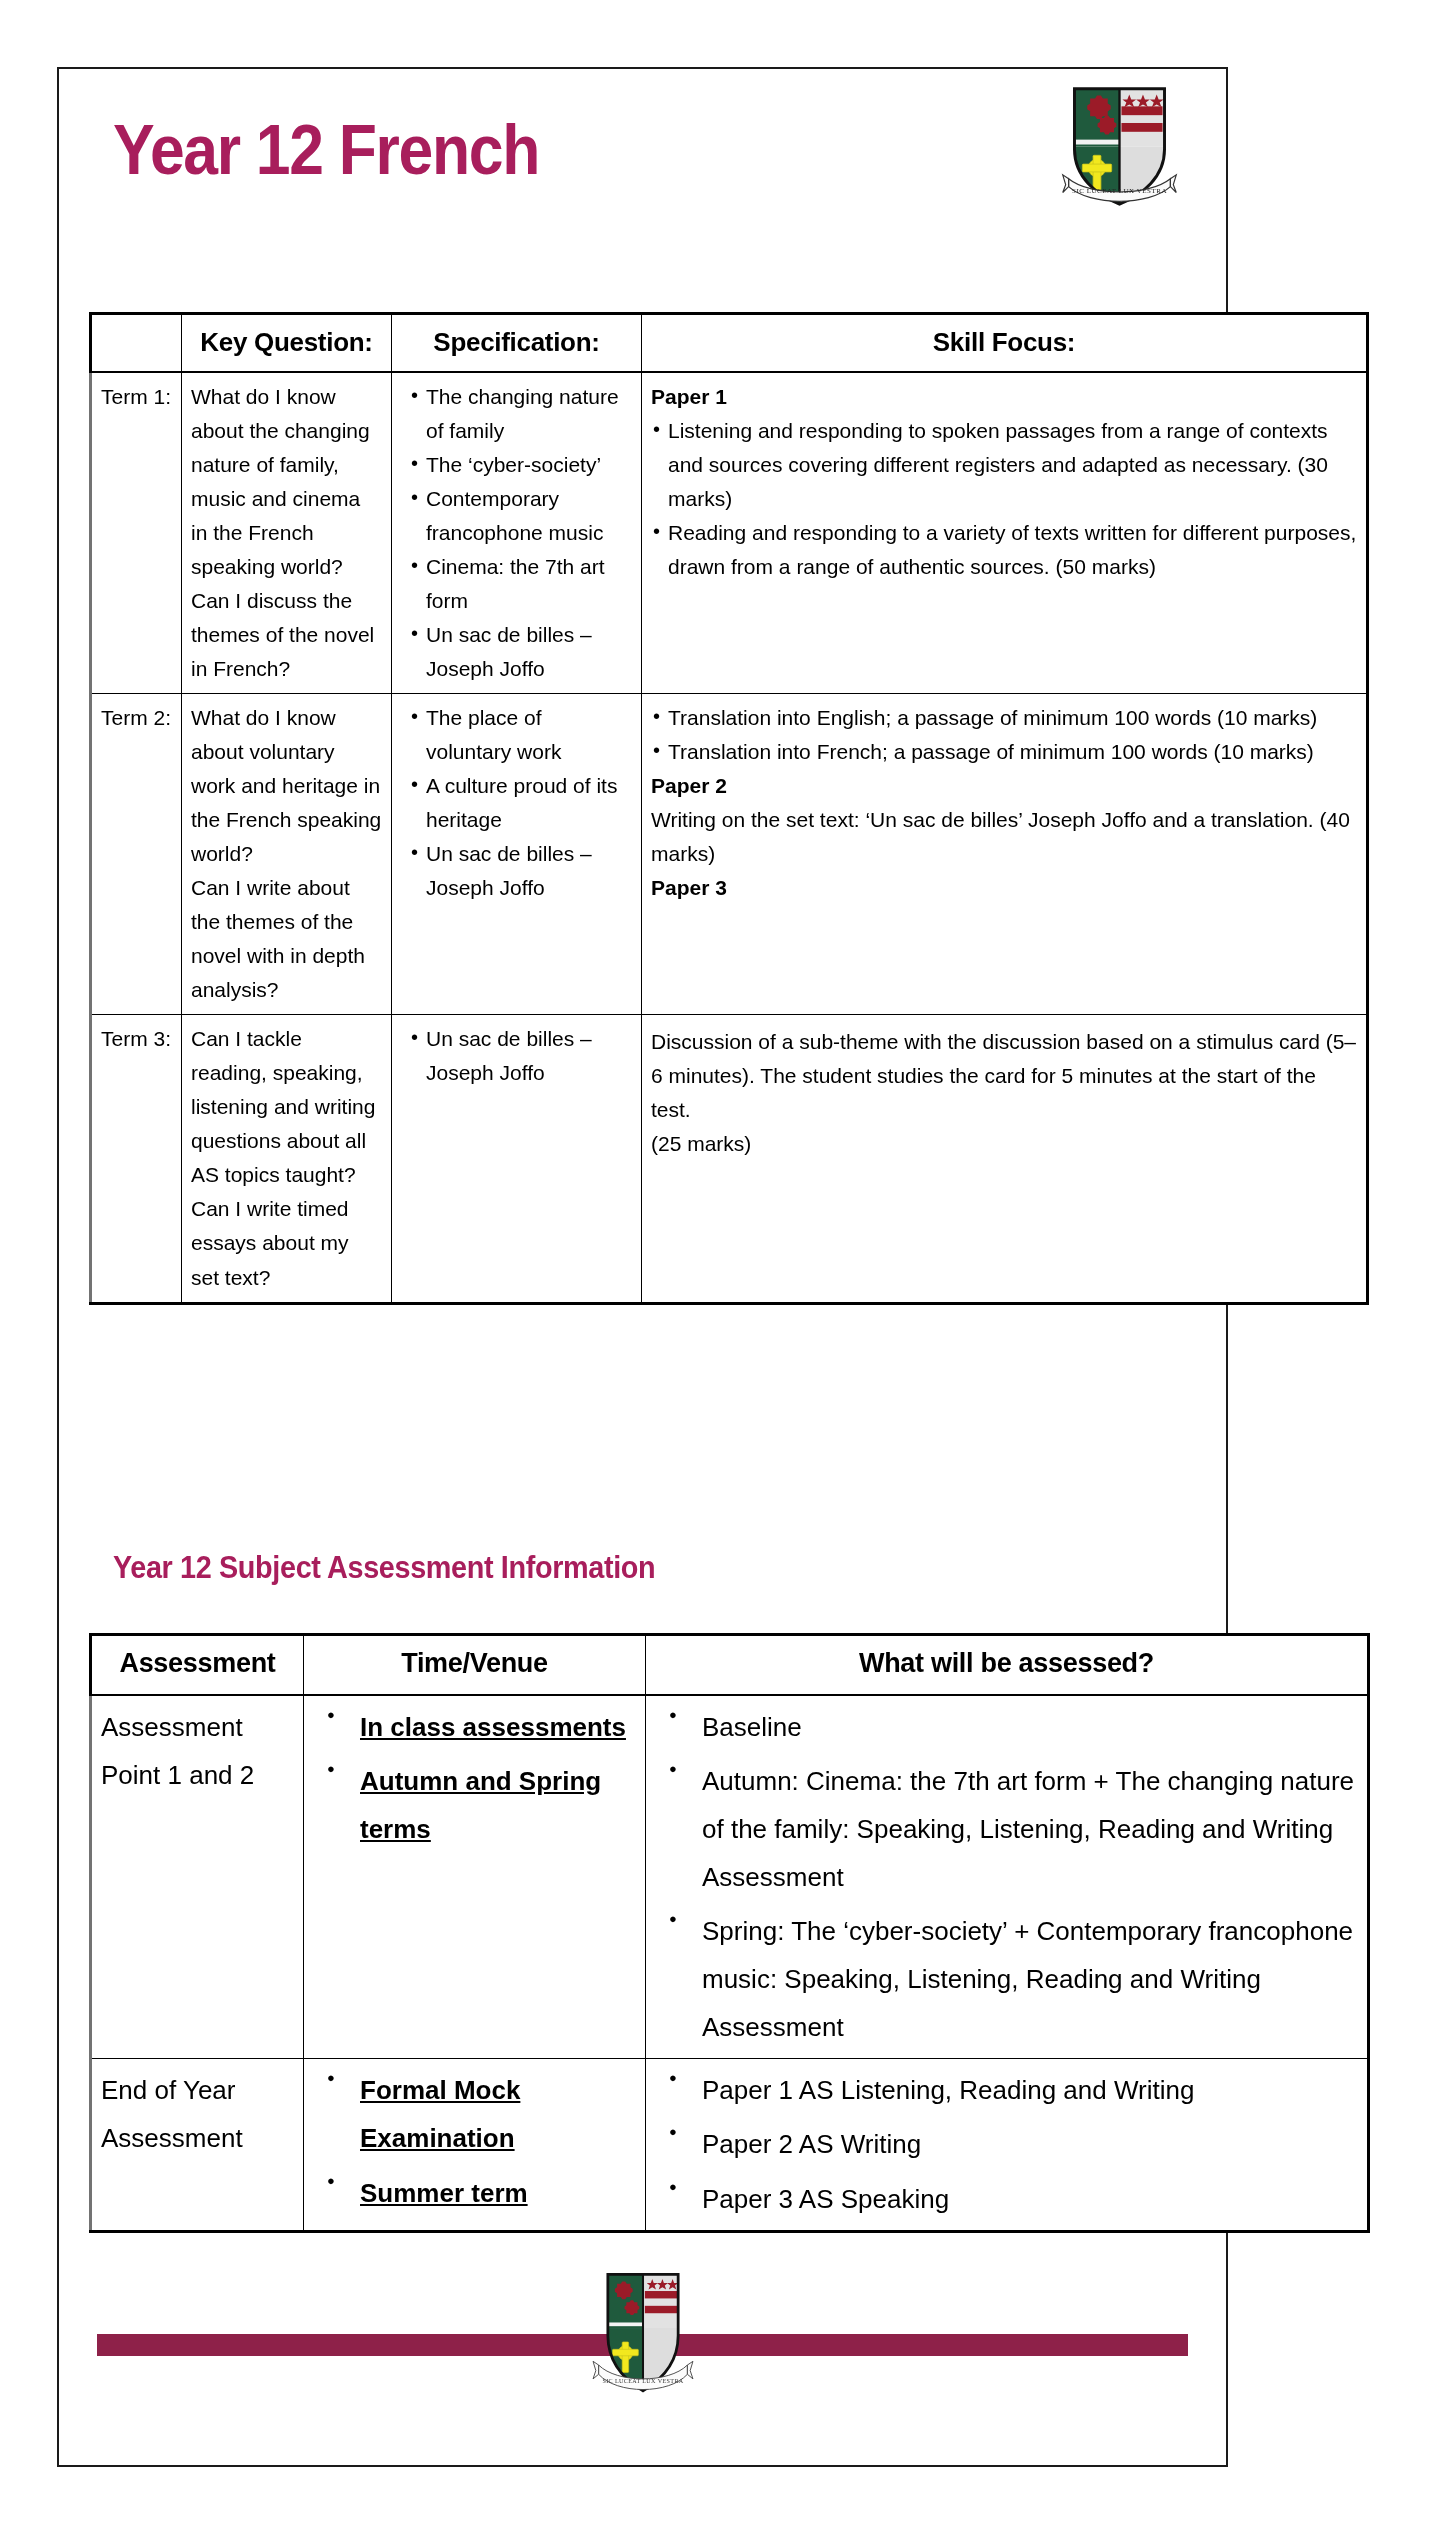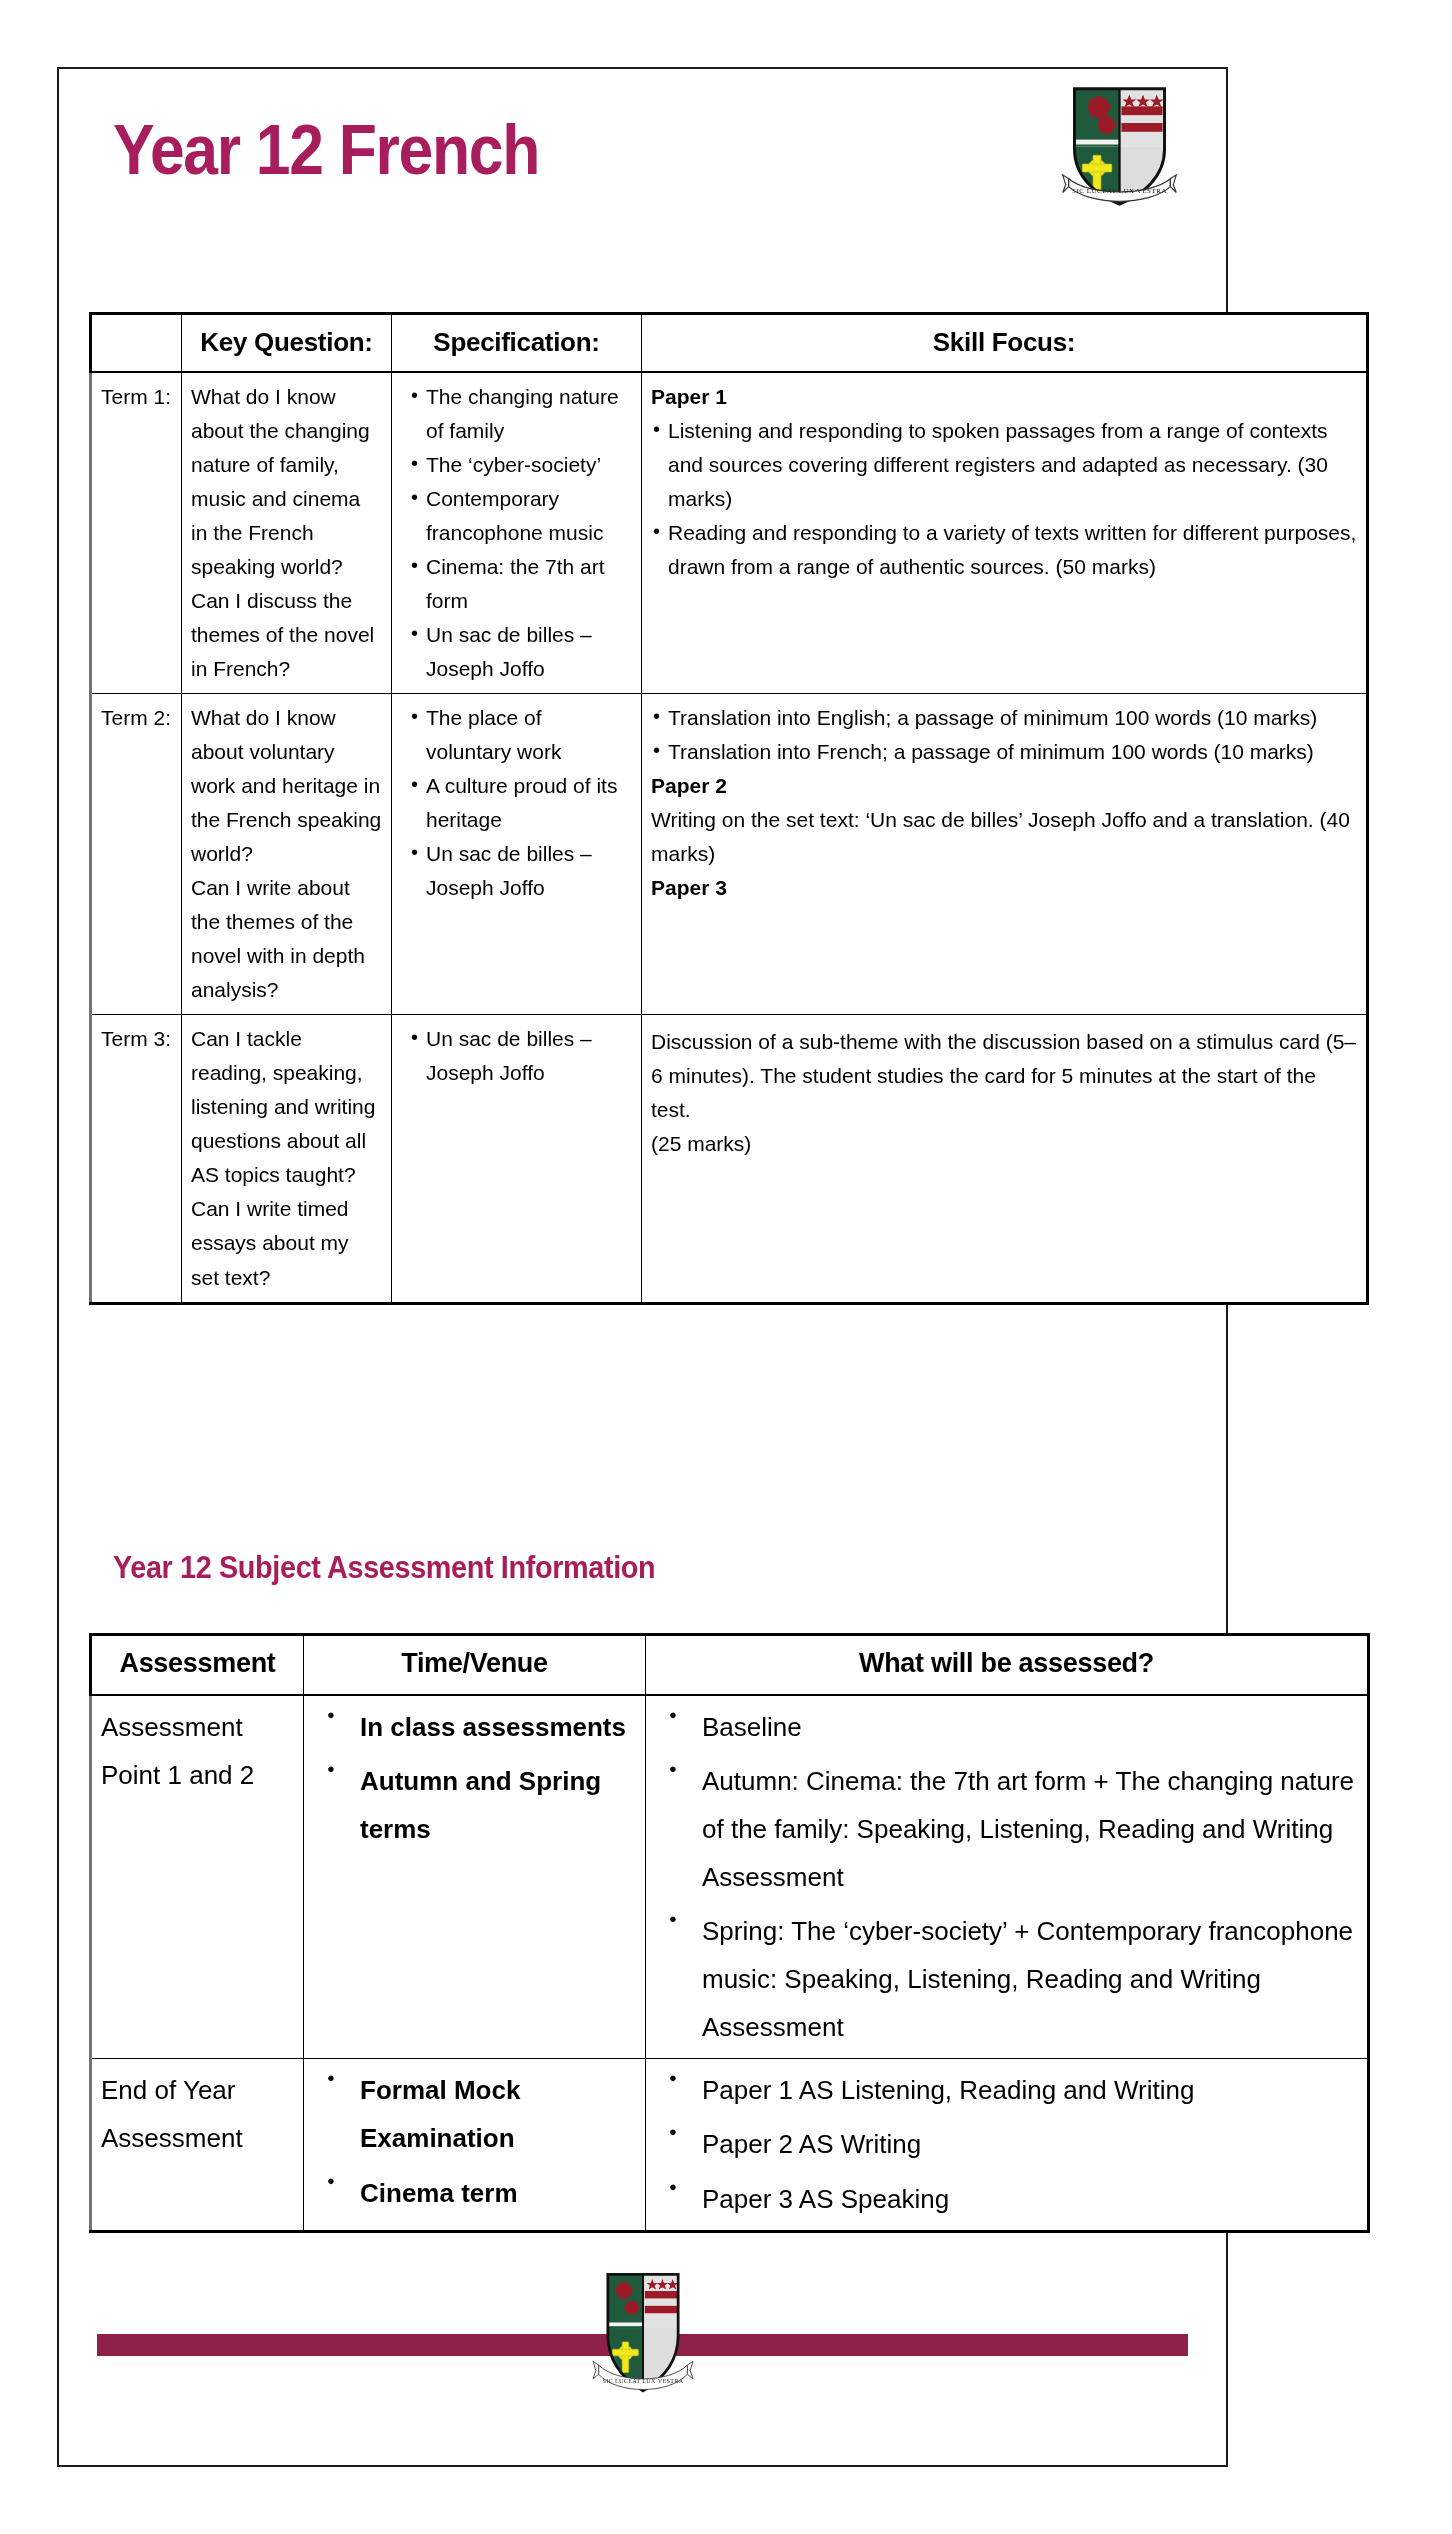--- a/index.html
+++ b/index.html
@@ -158,21 +158,21 @@
   }
   .dot-list li:last-child { margin-bottom: 0; }
   .dot-list li::before {
     content: "\25CF";
     position: absolute;
     left: 14px;
     top: 0;
     font-size: 13px;
     line-height: 1.85;
   }
-  .dot-list.bold li { font-weight: bold; }
+  .dot-list.bold li { font-weight: bold; text-decoration: underline; }
   .assess-first-col { line-height: 1.9; }
 
   
   .footer-band {
     position: absolute;
     left: 0;
     bottom: 61px;
     width: 100%;
     height: 149px;
   }
@@ -355,21 +355,21 @@
               <li>Autumn: Cinema: the 7th art form + The changing nature of the family: Speaking, Listening, Reading and Writing Assessment</li>
               <li>Spring: The ‘cyber-society’ + Contemporary francophone music: Speaking, Listening, Reading and Writing Assessment</li>
             </ul>
           </td>
         </tr>
         <tr>
           <td class="assess-first-col">End of Year Assessment</td>
           <td>
             <ul class="dot-list bold">
               <li>Formal Mock Examination</li>
-              <li>Cinema term</li>
+              <li>Summer term</li>
             </ul>
           </td>
           <td>
             <ul class="dot-list">
               <li>Paper 1 AS Listening, Reading and Writing</li>
               <li>Paper 2 AS Writing</li>
               <li>Paper 3 AS Speaking</li>
             </ul>
           </td>
         </tr>

